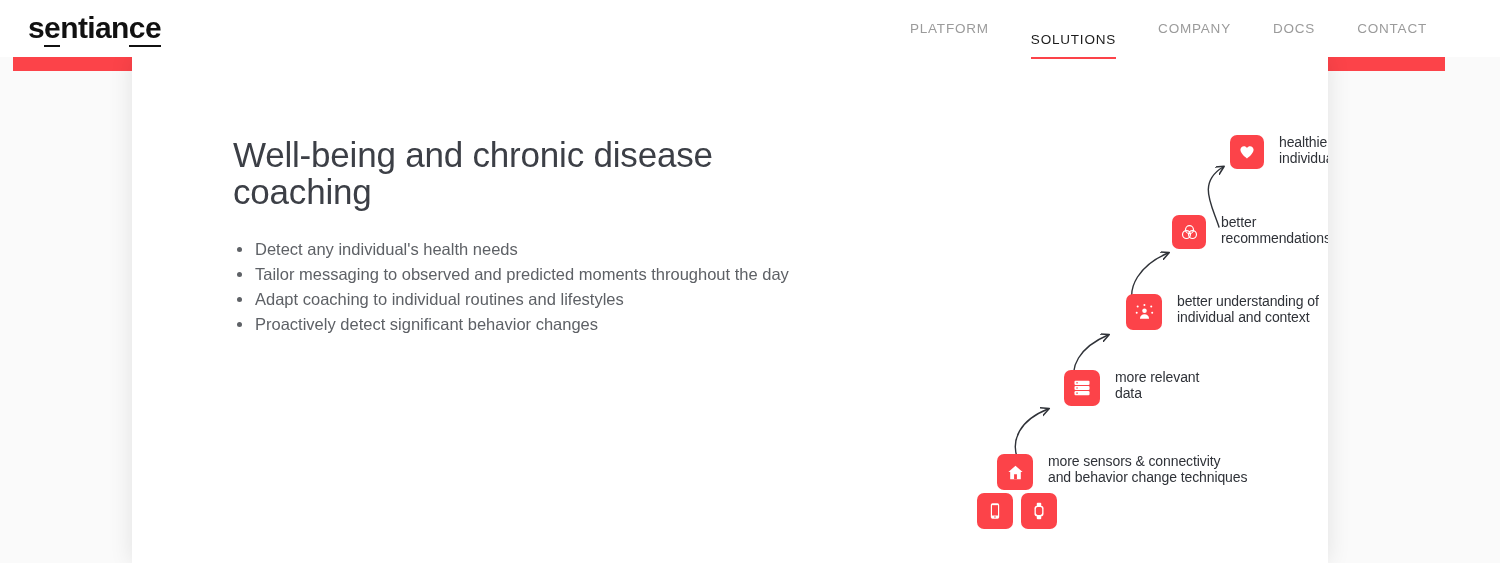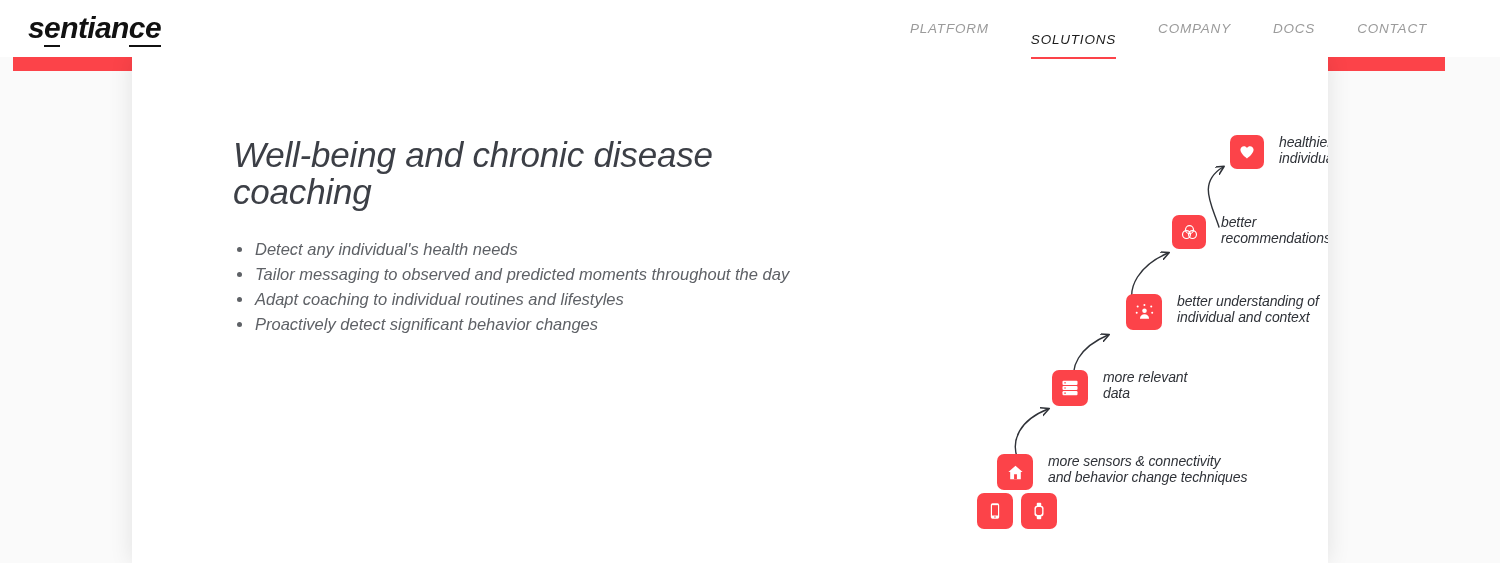--- a/index.html
+++ b/index.html
@@ -10,21 +10,20 @@
     overflow: hidden;
     background: #ffffff;
     font-family: "Liberation Sans", sans-serif;
   }
 
   .page {
     position: relative;
     width: 1500px;
     height: 419px;
     background: #ffffff;
-    font-style: italic;
   }
 
   
   .header {
     position: absolute;
     left: 0; top: 0;
     width: 1500px;
     height: 57px;
     background: #ffffff;
     z-index: 30;
@@ -278,21 +277,21 @@
               <circle cx="19.7" cy="5.2" r="1.15"></circle>
               <circle cx="3.1" cy="12.2" r="1.15"></circle>
               <circle cx="20.8" cy="12.2" r="1.15"></circle>
             </g>
           </svg>
         </div>
         <div class="node-label">better understanding of
 individual and context</div>
       </div>
 
-      <div class="node" style="left:200px; top:313px;">
+      <div class="node" style="left:212px; top:313px;">
         <div class="tile md">
           <svg width="22" height="22" viewBox="0 0 24 24" aria-hidden="true">
             <g fill="#ffffff">
               <rect x="3.8" y="4.2" width="16.4" height="4.4" rx="1.1"></rect>
               <rect x="3.8" y="9.8" width="16.4" height="4.4" rx="1.1"></rect>
               <rect x="3.8" y="15.4" width="16.4" height="4.4" rx="1.1"></rect>
             </g>
             <g fill="#fc4349">
               <circle cx="6.6" cy="6.4" r="0.85"></circle>
               <circle cx="6.6" cy="12" r="0.85"></circle>

